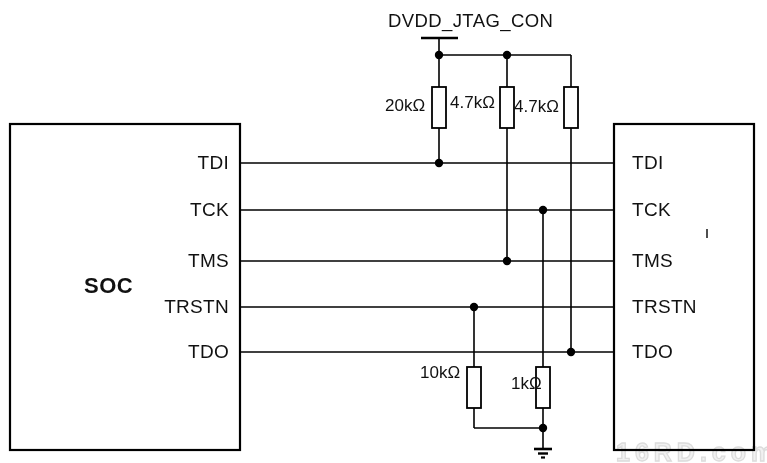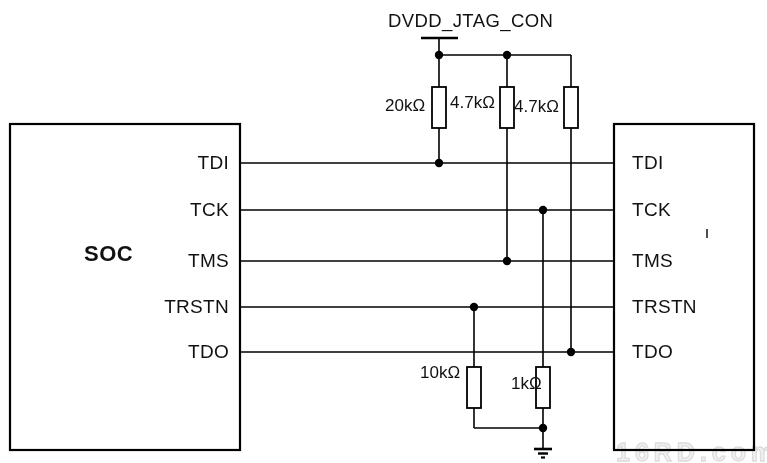--- a/index.html
+++ b/index.html
@@ -43,20 +43,21 @@
   }
   .power-net {
     font-size: 18.5px;
     letter-spacing: 0.4px;
     font-weight: 500;
   }
   .soc-title {
     font-size: 22px;
     font-weight: bold;
     letter-spacing: 0.5px;
+    margin-top: 32px;
   }
   .jtag-title {
     font-size: 23px;
     font-weight: bold;
     width: 140px;
     text-align: center;
   }
   .wm {
     position: absolute;
     z-index: 1;

